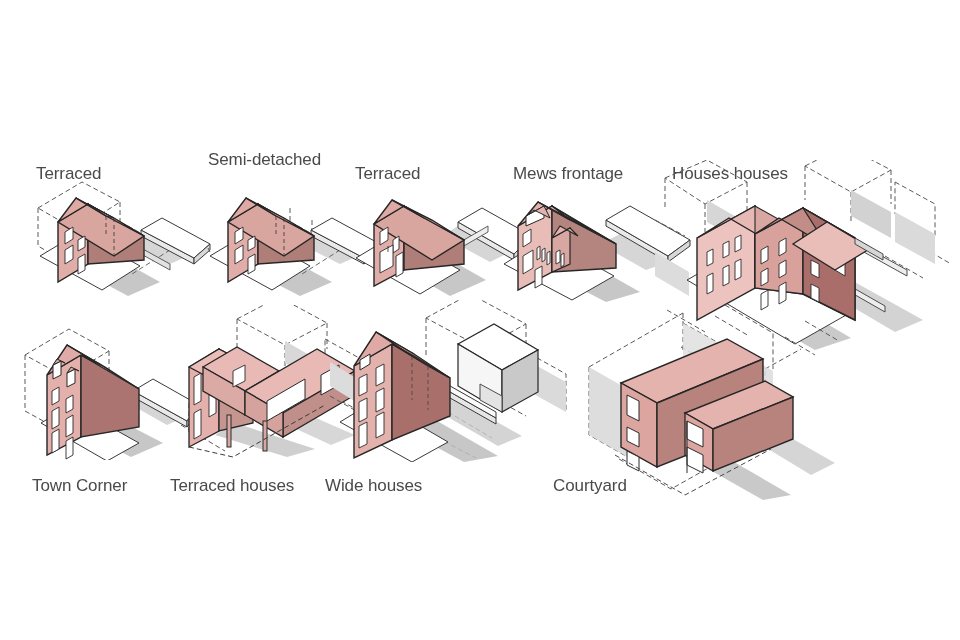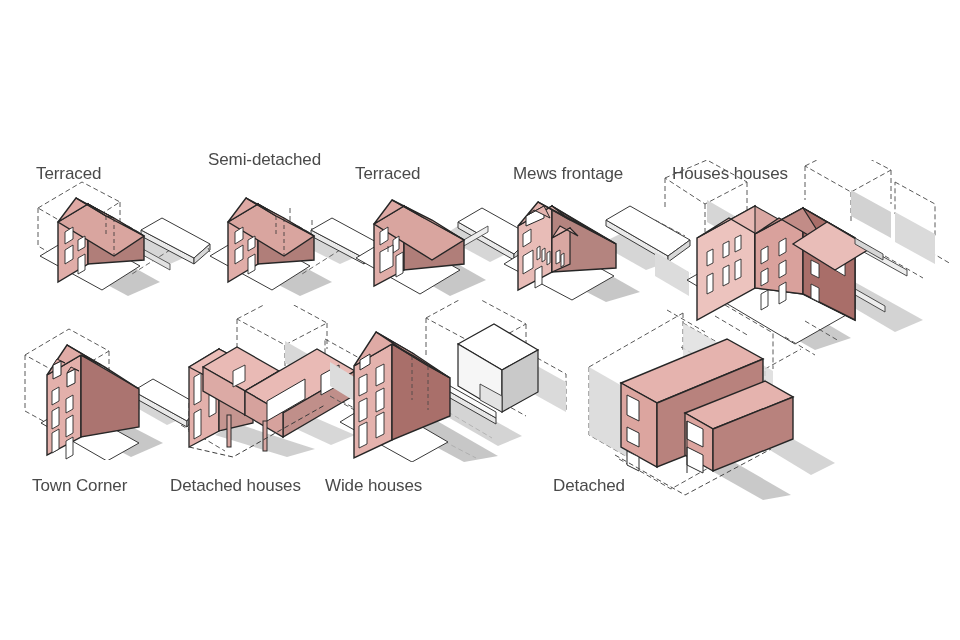--- a/index.html
+++ b/index.html
@@ -33,23 +33,23 @@
 
 <div id="board">
 
   <div class="label" style="left:36px;top:146px">Terraced</div>
   <div class="label" style="left:208px;top:132px">Semi-detached</div>
   <div class="label" style="left:355px;top:146px">Terraced</div>
   <div class="label" style="left:513px;top:146px">Mews frontage</div>
   <div class="label" style="left:672px;top:146px">Houses houses</div>
 
   <div class="label" style="left:32px;top:458px">Town Corner</div>
-  <div class="label" style="left:170px;top:458px">Detached houses</div>
+  <div class="label" style="left:170px;top:458px">Terraced houses</div>
   <div class="label" style="left:325px;top:458px">Wide houses</div>
-  <div class="label" style="left:553px;top:458px">Detached</div>
+  <div class="label" style="left:553px;top:458px">Courtyard</div>
 
   <div class="fig" style="left:10px;top:160px">
   <svg width="205" height="140" viewBox="0 0 205 140">
     <g>
       <polygon points="96,92 150,122 118,136 66,108" fill="#bdbdbd" opacity=".85"></polygon>
       <polygon points="128,72 178,96 160,104 112,80" fill="#cccccc" opacity=".8"></polygon>
     </g>
     <g fill="none" stroke="#5a5a5a" stroke-width="1" stroke-dasharray="5,3">
       <polygon points="28,48 72,22 110,42 66,70"></polygon>
       <path d="M28,48 L28,86 L66,108 L66,70"></path>

